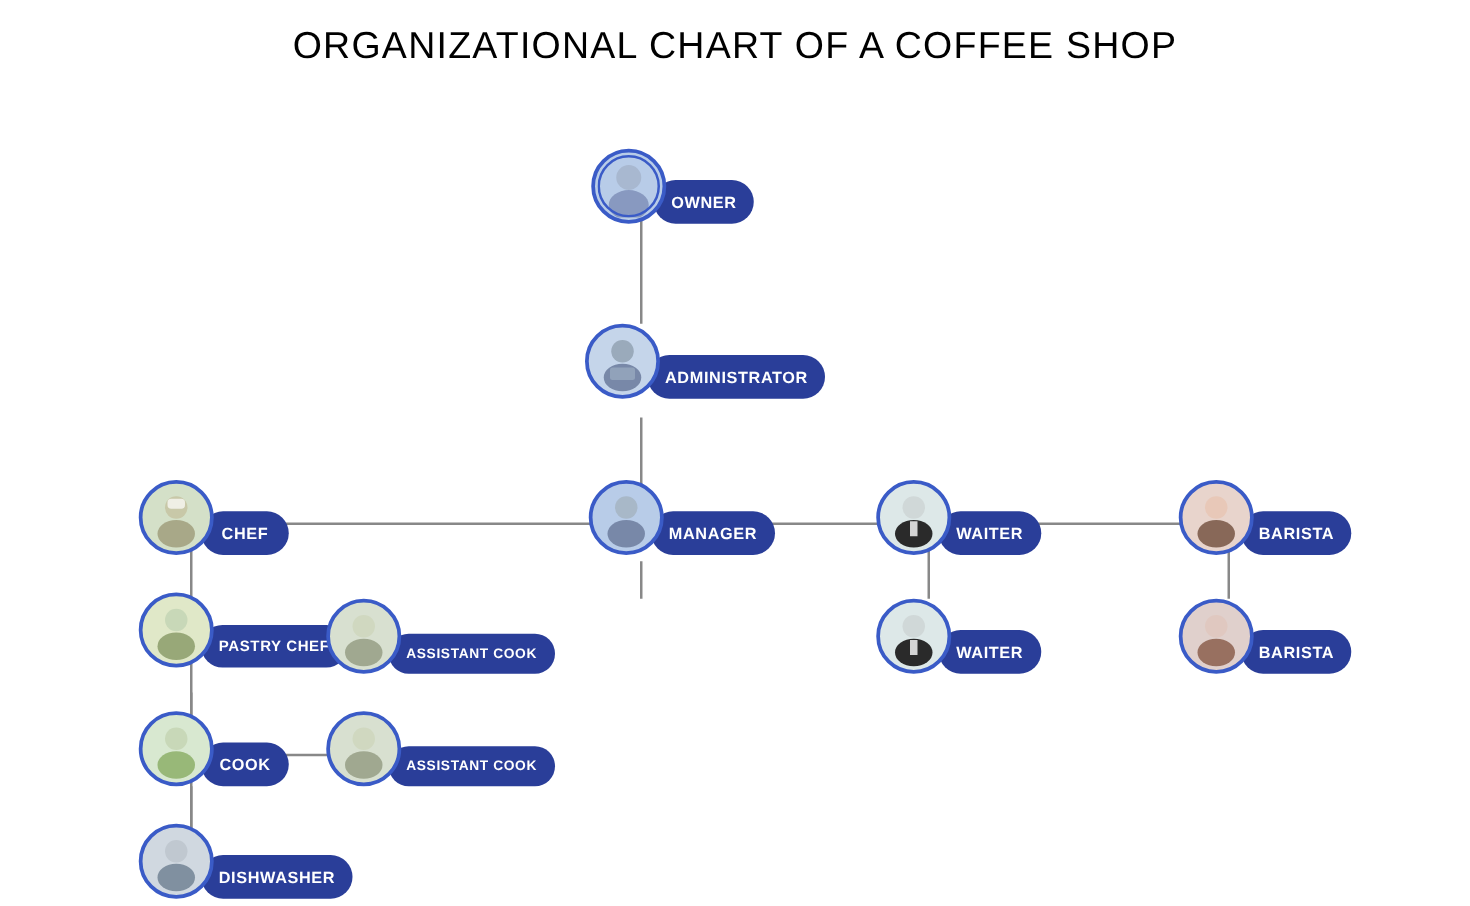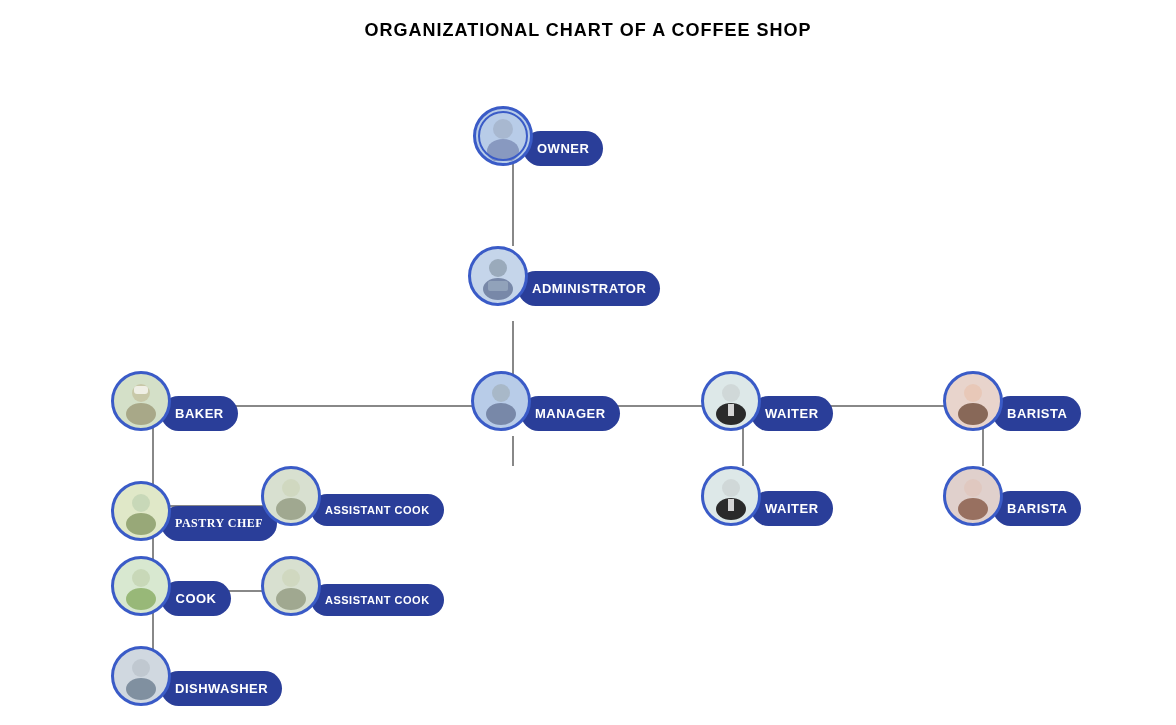--- a/index.html
+++ b/index.html
@@ -11,22 +11,22 @@
       overflow: hidden;
     }
     .page {
       width: 1176px;
       min-height: 725px;
       position: relative;
       padding: 20px;
     }
     .title {
       text-align: center;
-      font-size: 18px;
-      font-weight: 700;
+      font-size: 30px;
+      font-weight: 400;
       color: #000;
       margin-bottom: 10px;
       letter-spacing: 1px;
     }
     .chart-container {
       position: relative;
       width: 1130px;
       margin: 0 auto;
     }
     svg.connectors {
@@ -158,21 +158,21 @@
     </div>
 
     <div class="node" style="left:88px; top:320px;">
       <div class="avatar av-chef">
         <svg width="50" height="50" viewBox="0 0 50 50">
           <circle cx="25" cy="17" r="9" fill="#c8c8a8"></circle>
           <ellipse cx="25" cy="38" rx="15" ry="11" fill="#a8a888"></ellipse>
           <rect x="18" y="10" width="14" height="8" rx="3" fill="white" opacity="0.7"></rect>
         </svg>
       </div>
-      <div class="label">BAKER</div>
+      <div class="label">CHEF</div>
     </div>
 
     <div class="node" style="left:678px; top:320px;">
       <div class="avatar av-waiter1">
         <svg width="50" height="50" viewBox="0 0 50 50">
           <circle cx="25" cy="17" r="9" fill="#d0d8d8"></circle>
           <ellipse cx="25" cy="38" rx="15" ry="11" fill="#2a2a2a"></ellipse>
           <rect x="22" y="28" width="6" height="12" fill="white" opacity="0.8"></rect>
         </svg>
       </div>
@@ -182,21 +182,21 @@
     <div class="node" style="left:920px; top:320px;">
       <div class="avatar av-barista1">
         <svg width="50" height="50" viewBox="0 0 50 50">
           <circle cx="25" cy="17" r="9" fill="#e8c8b8"></circle>
           <ellipse cx="25" cy="38" rx="15" ry="11" fill="#886858"></ellipse>
         </svg>
       </div>
       <div class="label">BARISTA</div>
     </div>
 
-    <div class="node" style="left:88px; top:430px;font-family:Liberation Serif, serif;">
+    <div class="node" style="left:88px; top:410px;">
       <div class="avatar av-pastry">
         <svg width="50" height="50" viewBox="0 0 50 50">
           <circle cx="25" cy="17" r="9" fill="#c8d8b8"></circle>
           <ellipse cx="25" cy="38" rx="15" ry="11" fill="#98a878"></ellipse>
         </svg>
       </div>
       <div class="label" style="font-size:12px;">PASTRY CHEF</div>
     </div>
 
     <div class="node" style="left:238px; top:415px;">

